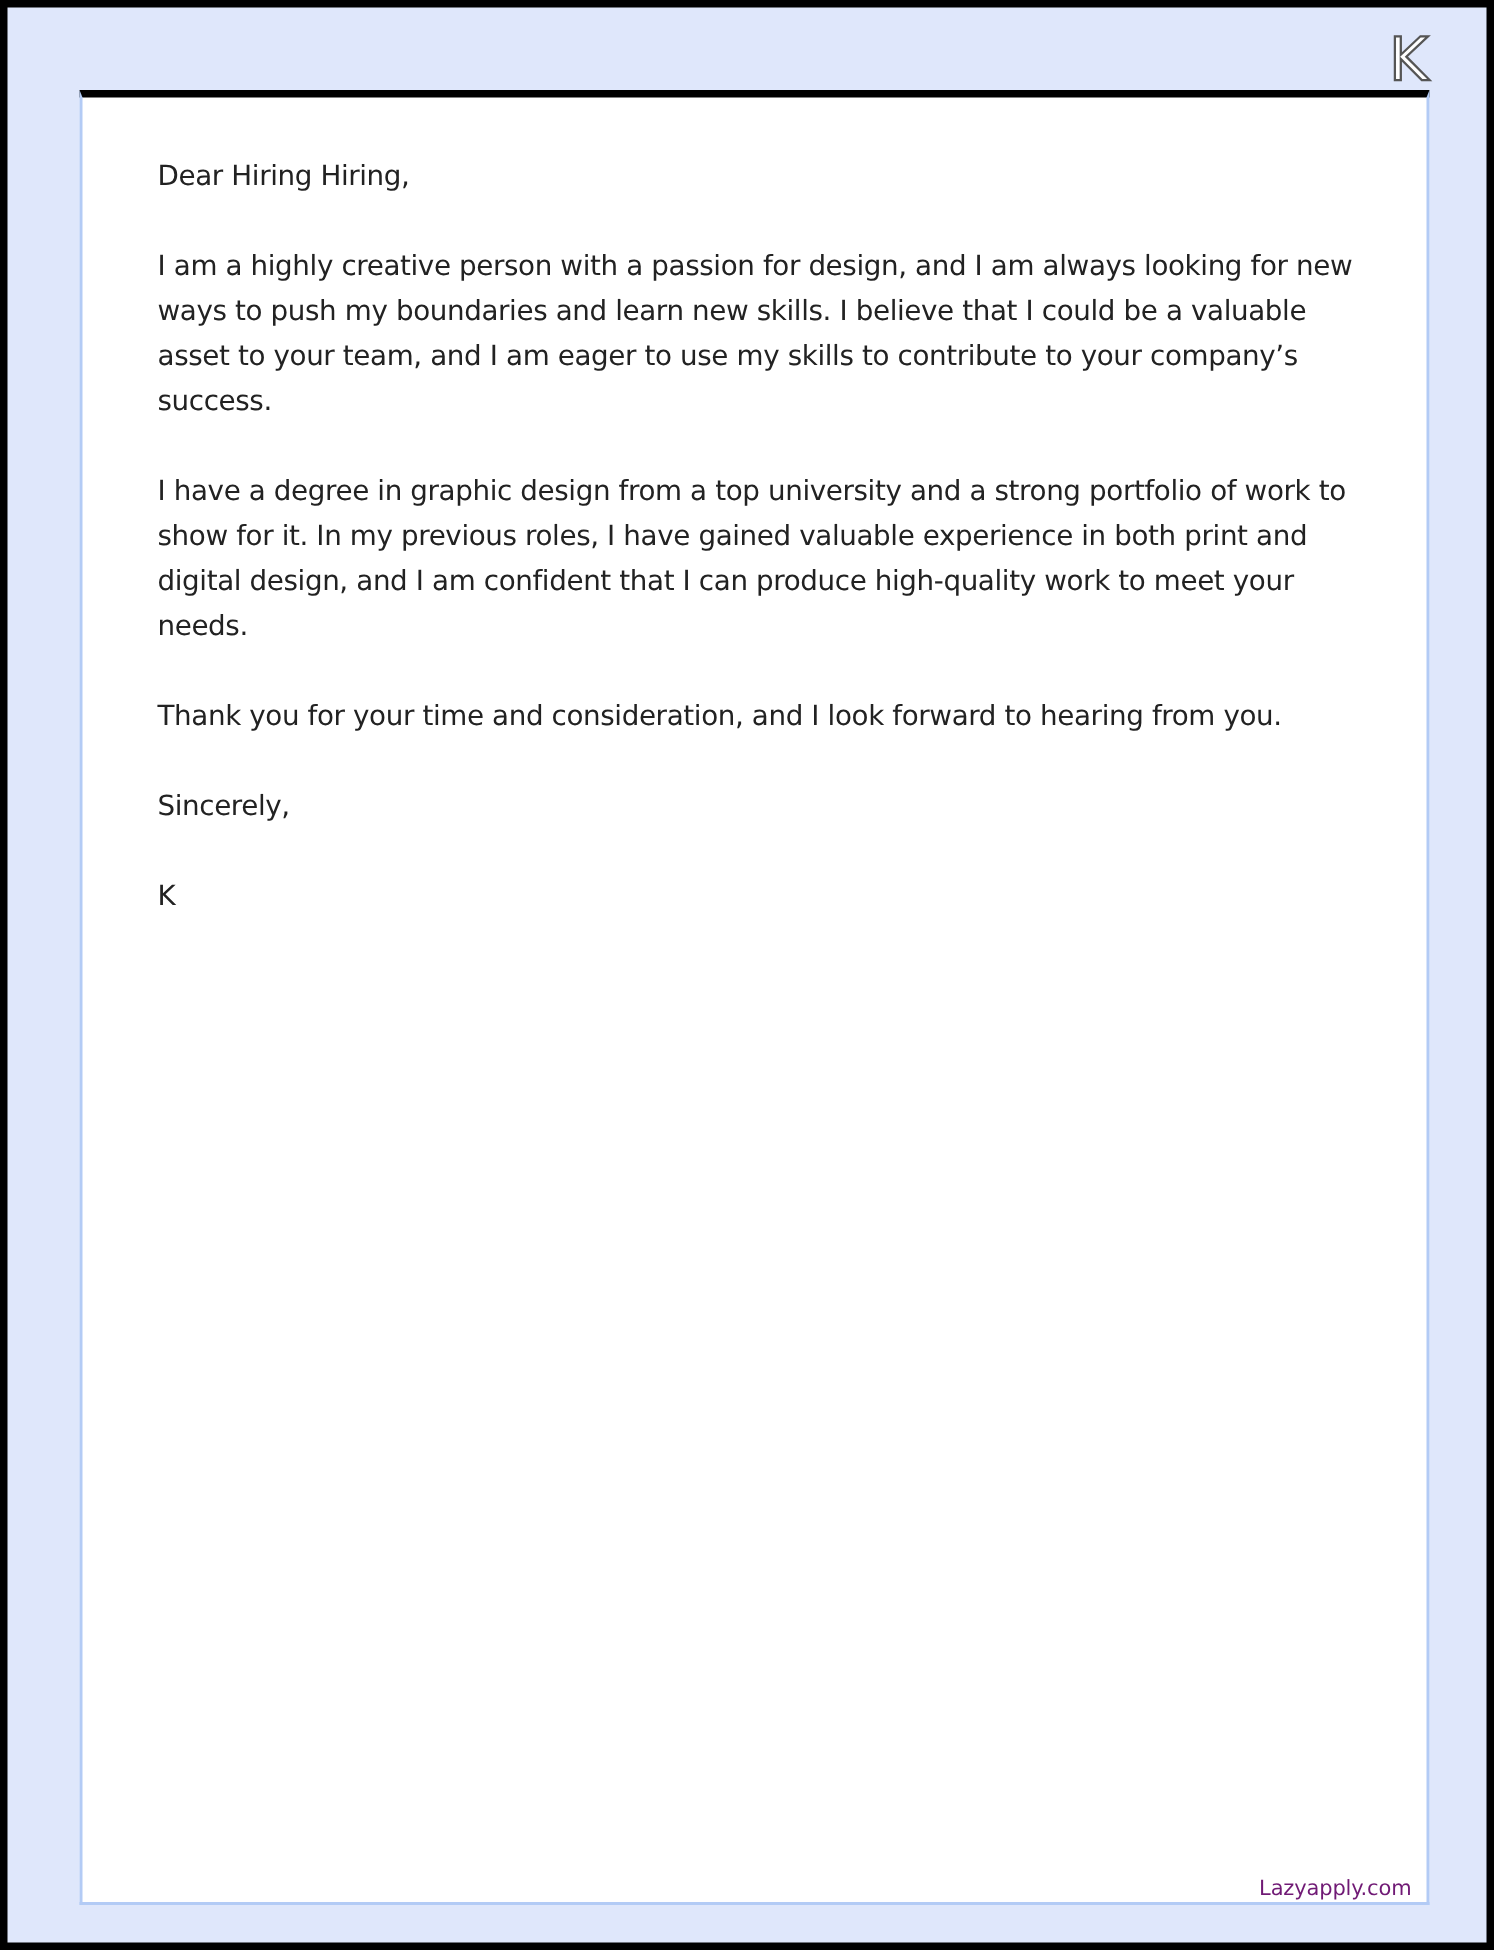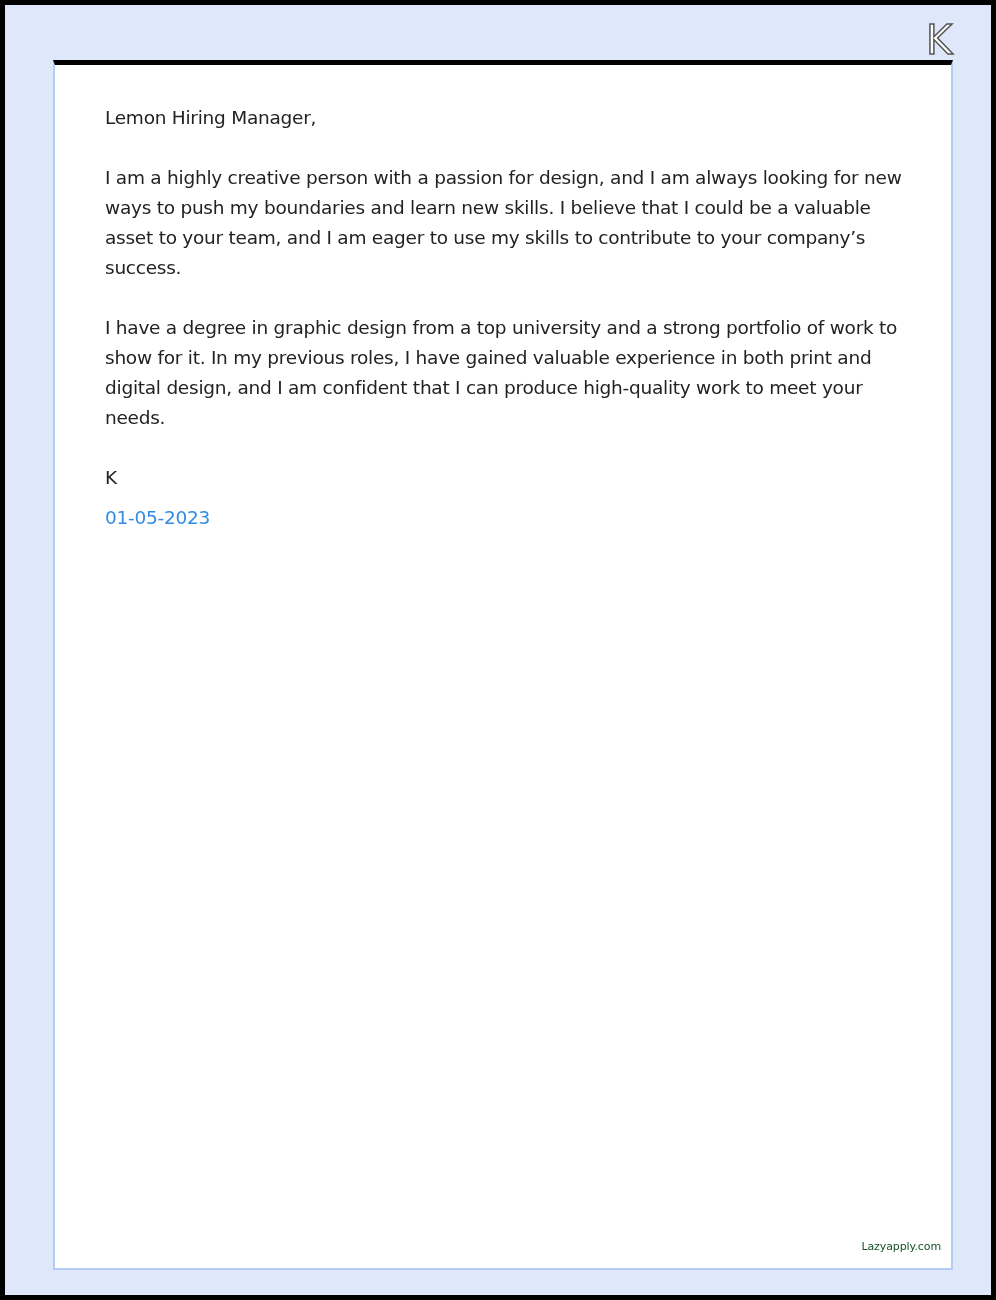--- a/index.html
+++ b/index.html
@@ -64,36 +64,37 @@
     .content p.signature-name {
       margin: 0 0 10px 0;
     }
     .content p.date {
       margin: 0;
       color: #2f8be6;
     }
     .footer {
       position: absolute;
       right: 10px;
-      bottom: 15px;
-      font-size: 11px;
-      color: #14532d;
+      bottom: 1px;
+      font-size: 14px;
+      color: #701a75;
       letter-spacing: -0.1px;
     }
   </style>
 </head>
 <body>
 
 <div class="frame">
   <div class="logo">K</div>
 
   <div class="page">
     <div class="content">
-      <p>Lemon Hiring Manager,</p>
+      <p>Dear Hiring Hiring,</p>
       <p>I am a highly creative person with a passion for design, and I am always looking for new ways to push my boundaries and learn new skills. I believe that I could be a valuable asset to your team, and I am eager to use my skills to contribute to your company’s success.</p>
       <p>I have a degree in graphic design from a top university and a strong portfolio of work to show for it. In my previous roles, I have gained valuable experience in both print and digital design, and I am confident that I can produce high-quality work to meet your needs.</p>
+      <p>Thank you for your time and consideration, and I look forward to hearing from you.</p>
+      <p>Sincerely,</p>
       <p class="signature-name">K</p>
-      <p class="date">01-05-2023</p>
     </div>
 
     <div class="footer">Lazyapply.com</div>
   </div>
 </div>
 
 </body></html>

